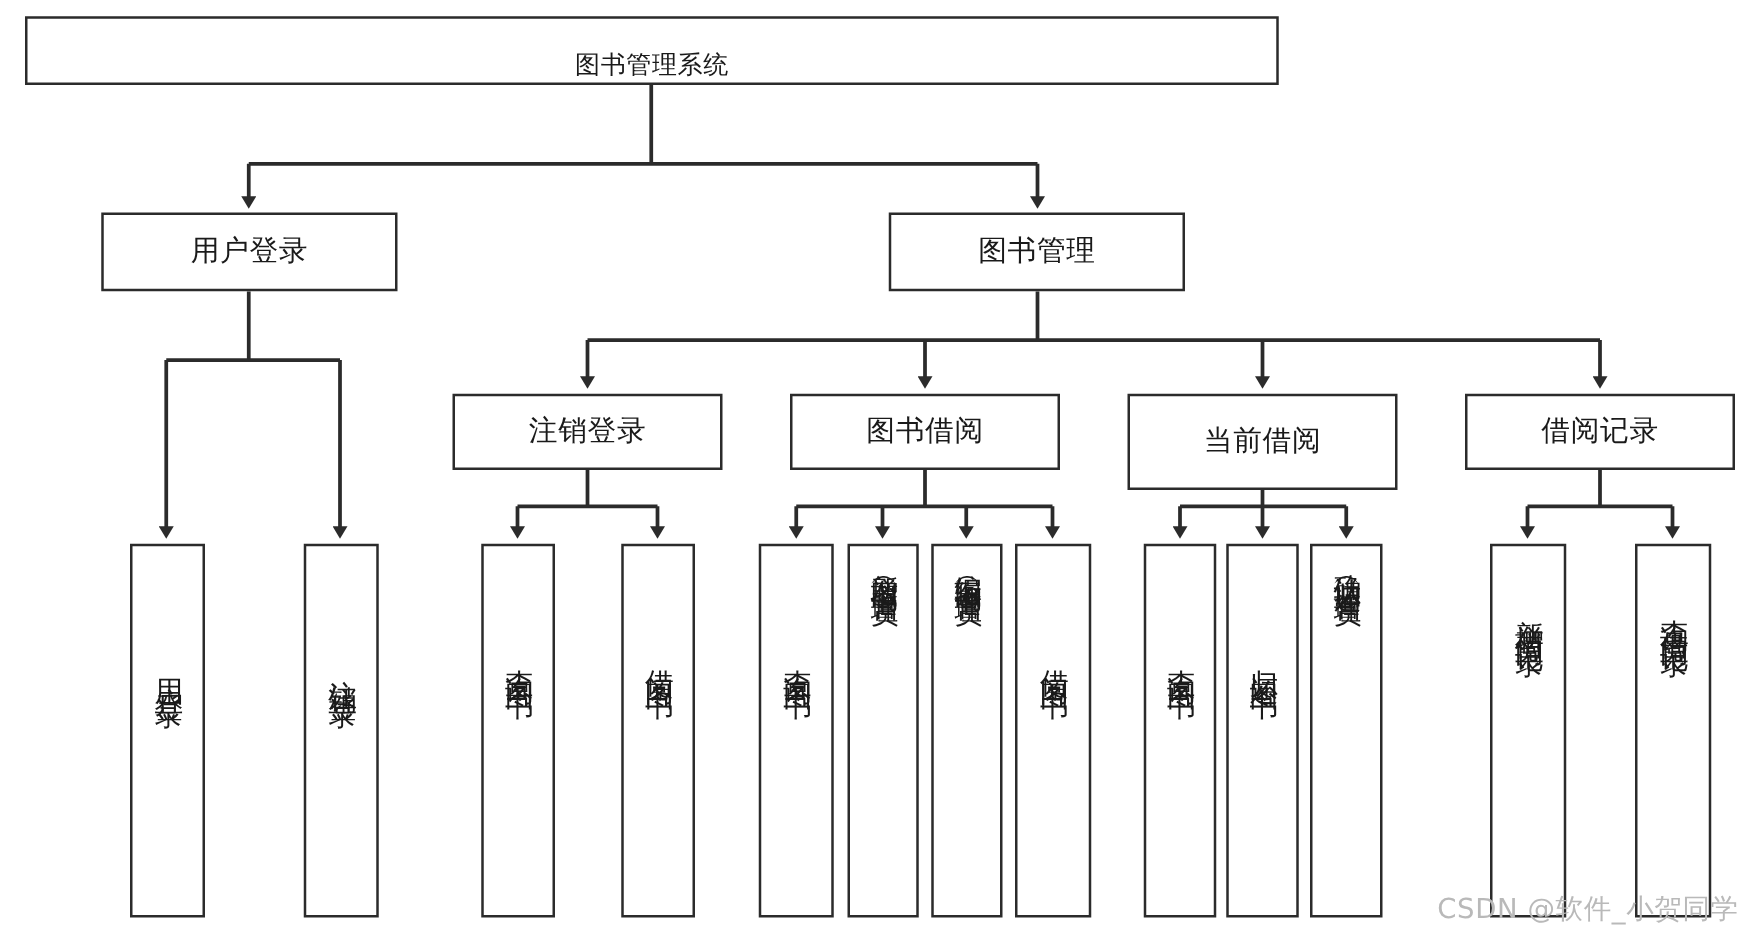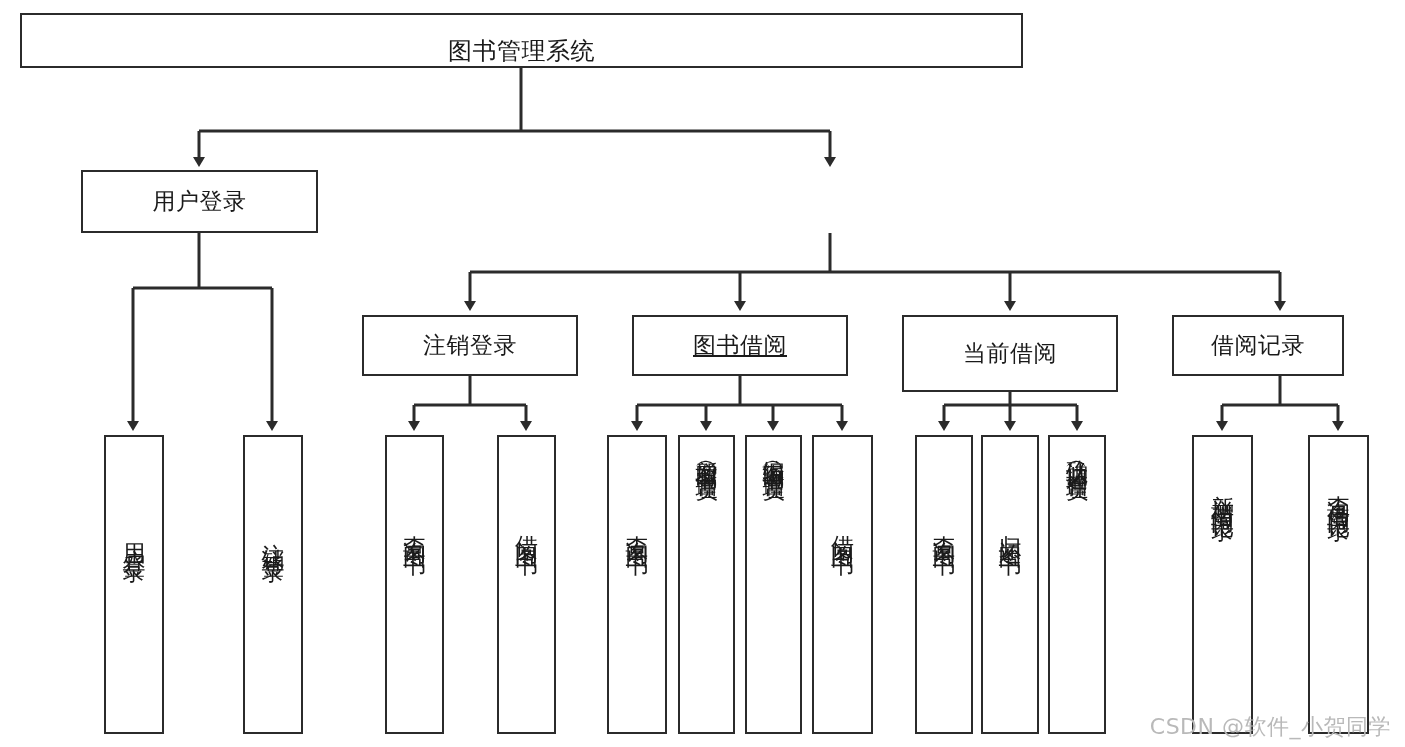--- a/index.html
+++ b/index.html
@@ -40,21 +40,21 @@
     display: block;
     white-space: nowrap;
     line-height: 1.05;
   }
   
   .node.horiz .node-label {
     font-size: 23px;
     letter-spacing: 0.5px;
   }
   #node-root .node-label {
-    font-size: 24px;
+    font-size: 20px;
     margin-top: 22px;
   }
   
   .node.vert {
     align-items: flex-start;
     justify-content: center;
     padding-top: 6px;
   }
   .node.vert .node-label {
     writing-mode: vertical-rl;
@@ -138,31 +138,34 @@
     </g>
   </svg>
 
   <div class="node horiz" id="node-root" style="left:20px; top:13px; width:1003px; height:55px;">
     <span class="node-label">图书管理系统</span>
   </div>
 
   <div class="node horiz" style="left:81px; top:170px; width:237px; height:63px;">
     <span class="node-label">用户登录</span>
   </div>
+  <div class="node horiz" style="left:711px; top:170px; width:237px; height:63px;">
+    <span class="node-label">图书管理</span>
+  </div>
 
   <div class="node horiz" style="left:362px; top:315px; width:216px; height:61px;">
     <span class="node-label">注销登录</span>
   </div>
-  <div class="node horiz" style="left:632px; top:315px; width:216px; height:61px;text-decoration:underline;">
+  <div class="node horiz" style="left:632px; top:315px; width:216px; height:61px;">
     <span class="node-label">图书借阅</span>
   </div>
   <div class="node horiz" style="left:902px; top:315px; width:216px; height:77px;">
     <span class="node-label">当前借阅</span>
   </div>
-  <div class="node horiz" style="left:1172px; top:315px; width:172px; height:61px;">
+  <div class="node horiz" style="left:1172px; top:315px; width:216px; height:61px;">
     <span class="node-label">借阅记录</span>
   </div>
 
   <div class="node vert" style="left:104px; top:435px; width:60px; height:299px; padding-top:88px;">
     <span class="node-label">用户登录</span>
   </div>
   <div class="node vert" style="left:243px; top:435px; width:60px; height:299px; padding-top:88px;">
     <span class="node-label">注销登录</span>
   </div>
 

